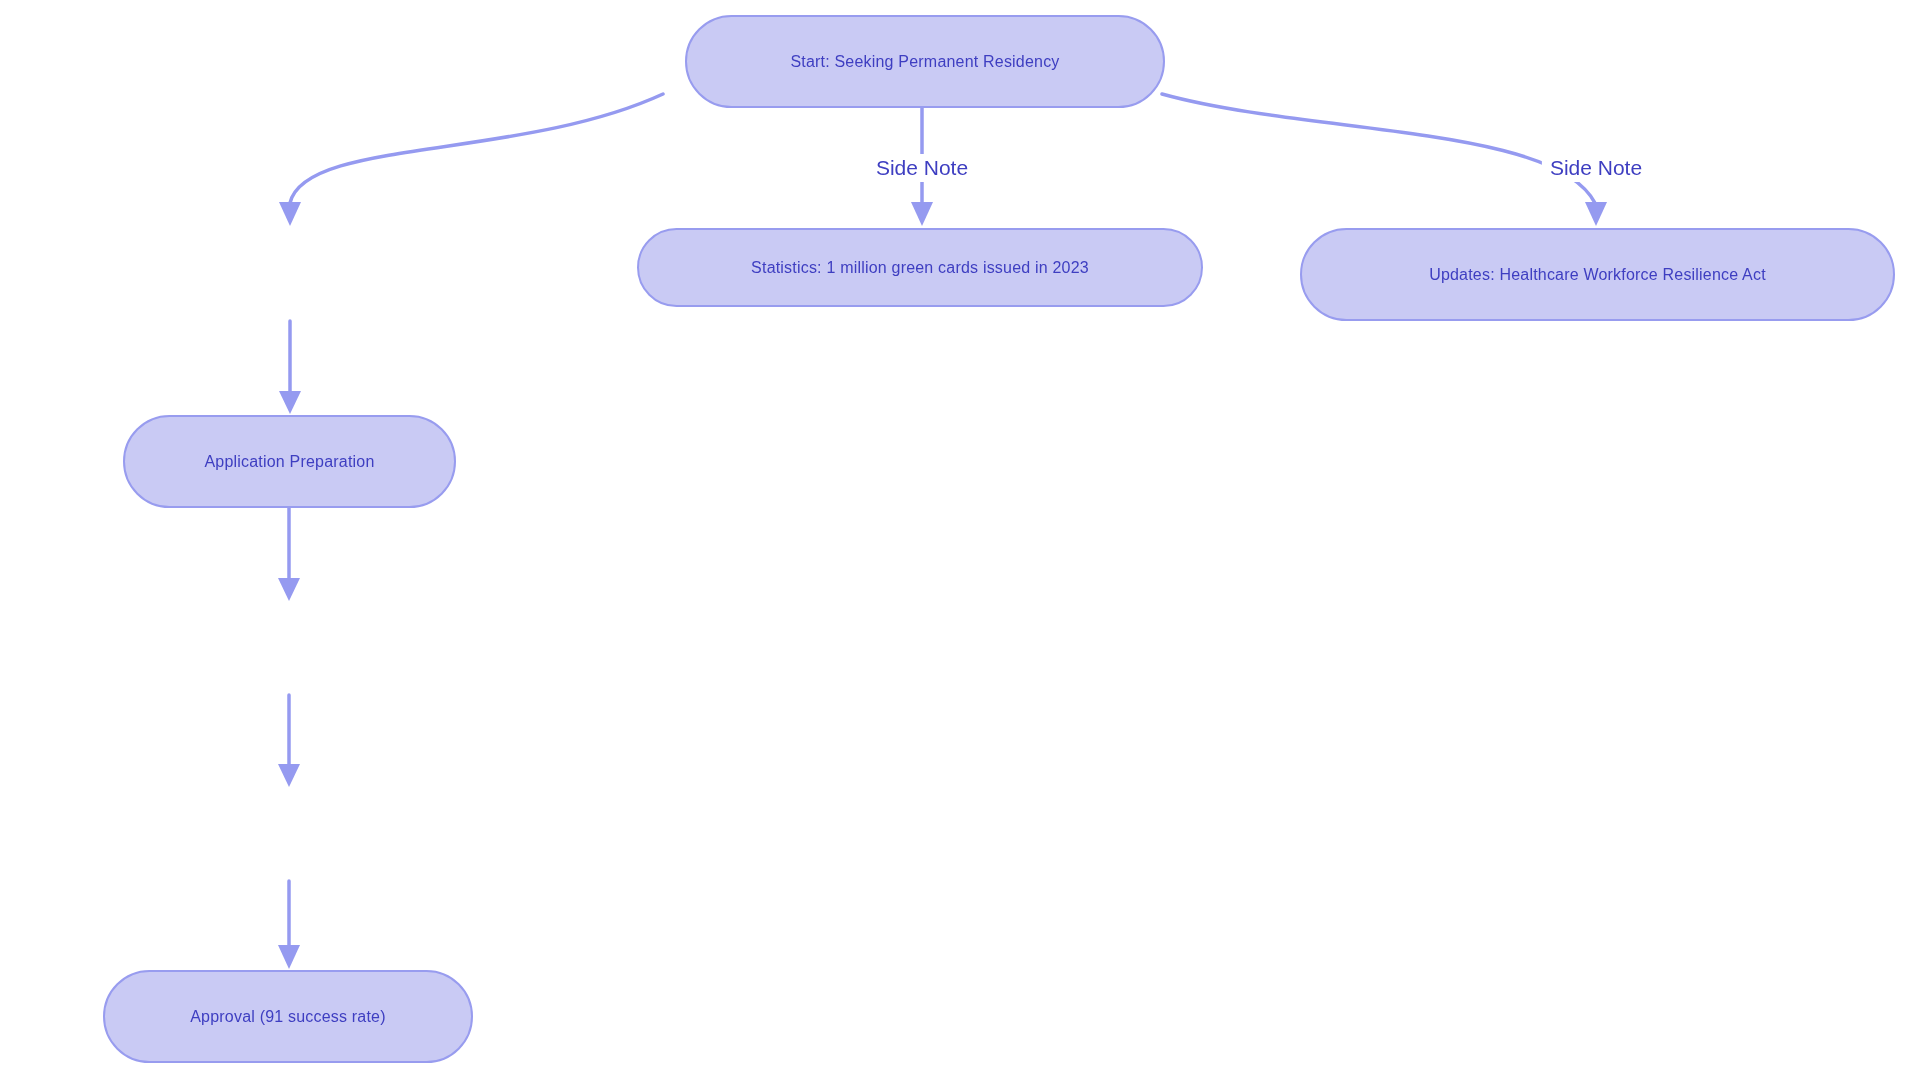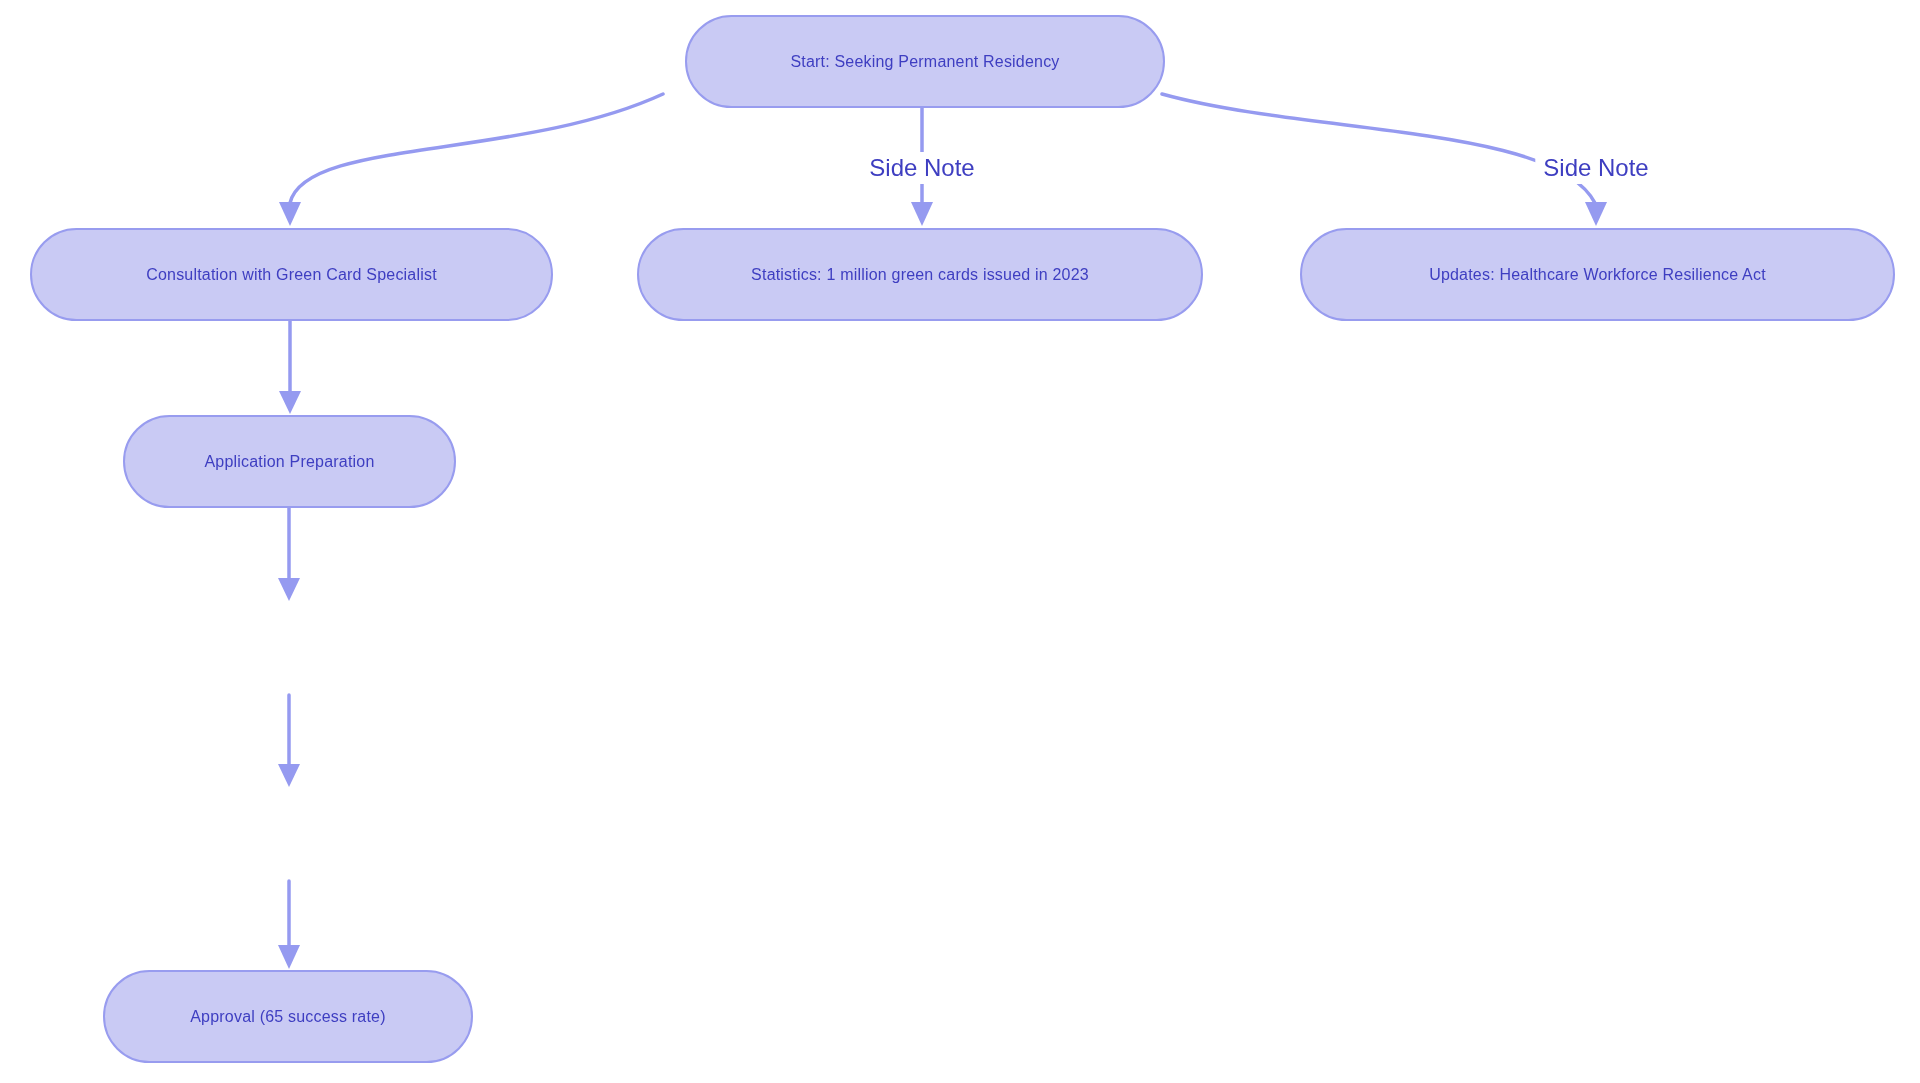--- a/index.html
+++ b/index.html
@@ -48,27 +48,27 @@
     white-space: nowrap;
     text-align: center;
   }
   .edge-label {
     position: absolute;
     z-index: 3;
     transform: translate(-50%, -50%);
     background: var(--background, #ffffff);
     padding: 2px 8px;
     color: var(--node-text, #3e3ec1);
-    font-size: 24px;
+    font-size: 21px;
     white-space: nowrap;
   }
   
   .n-start        { left: 685px;  top: 15px;  width: 480px; height: 93px; }
   .n-consultation { left: 30px;   top: 228px; width: 523px; height: 93px; }
-  .n-statistics   { left: 637px;  top: 228px; width: 566px; height: 93px; }
+  .n-statistics   { left: 637px;  top: 228px; width: 566px; height: 79px; }
   .n-updates      { left: 1300px; top: 228px; width: 595px; height: 93px; }
   .n-application  { left: 123px;  top: 415px; width: 333px; height: 93px; }
   .n-submission   { left: 112px;  top: 602px; width: 356px; height: 93px; }
   .n-processing   { left: 83px;   top: 788px; width: 412px; height: 93px; }
   .n-approval     { left: 103px;  top: 970px; width: 370px; height: 93px; }
   
   .l-statistics { left: 922px;  top: 168px; }
   .l-updates    { left: 1596px; top: 168px; }
 </style>
 </head>
@@ -95,29 +95,28 @@
 
     <path class="edge" d="M 289 695 L 289 765"></path>
     <path class="arrowhead" d="M 278 764 L 300 764 L 289 787 Z"></path>
 
     <path class="edge" d="M 289 881 L 289 946"></path>
     <path class="arrowhead" d="M 278 945 L 300 945 L 289 969 Z"></path>
   </svg>
 
   <div class="node n-start">Start: Seeking Permanent Residency</div>
 
-  <div class="node n-consultation">Consultation with Green Card Specialist</div>
 
   <div class="node n-statistics">Statistics: 1 million green cards issued in 2023</div>
 
   <div class="node n-application">Application Preparation</div>
 
   <div class="node n-updates">Updates: Healthcare Workforce Resilience Act</div>
 
 
 
-  <div class="node n-approval">Approval (65 success rate)</div>
+  <div class="node n-approval">Approval (91 success rate)</div>
 
   <div class="edge-label l-statistics">Side Note</div>
 
   <div class="edge-label l-updates">Side Note</div>
 
 </div>
 
 </body></html>

